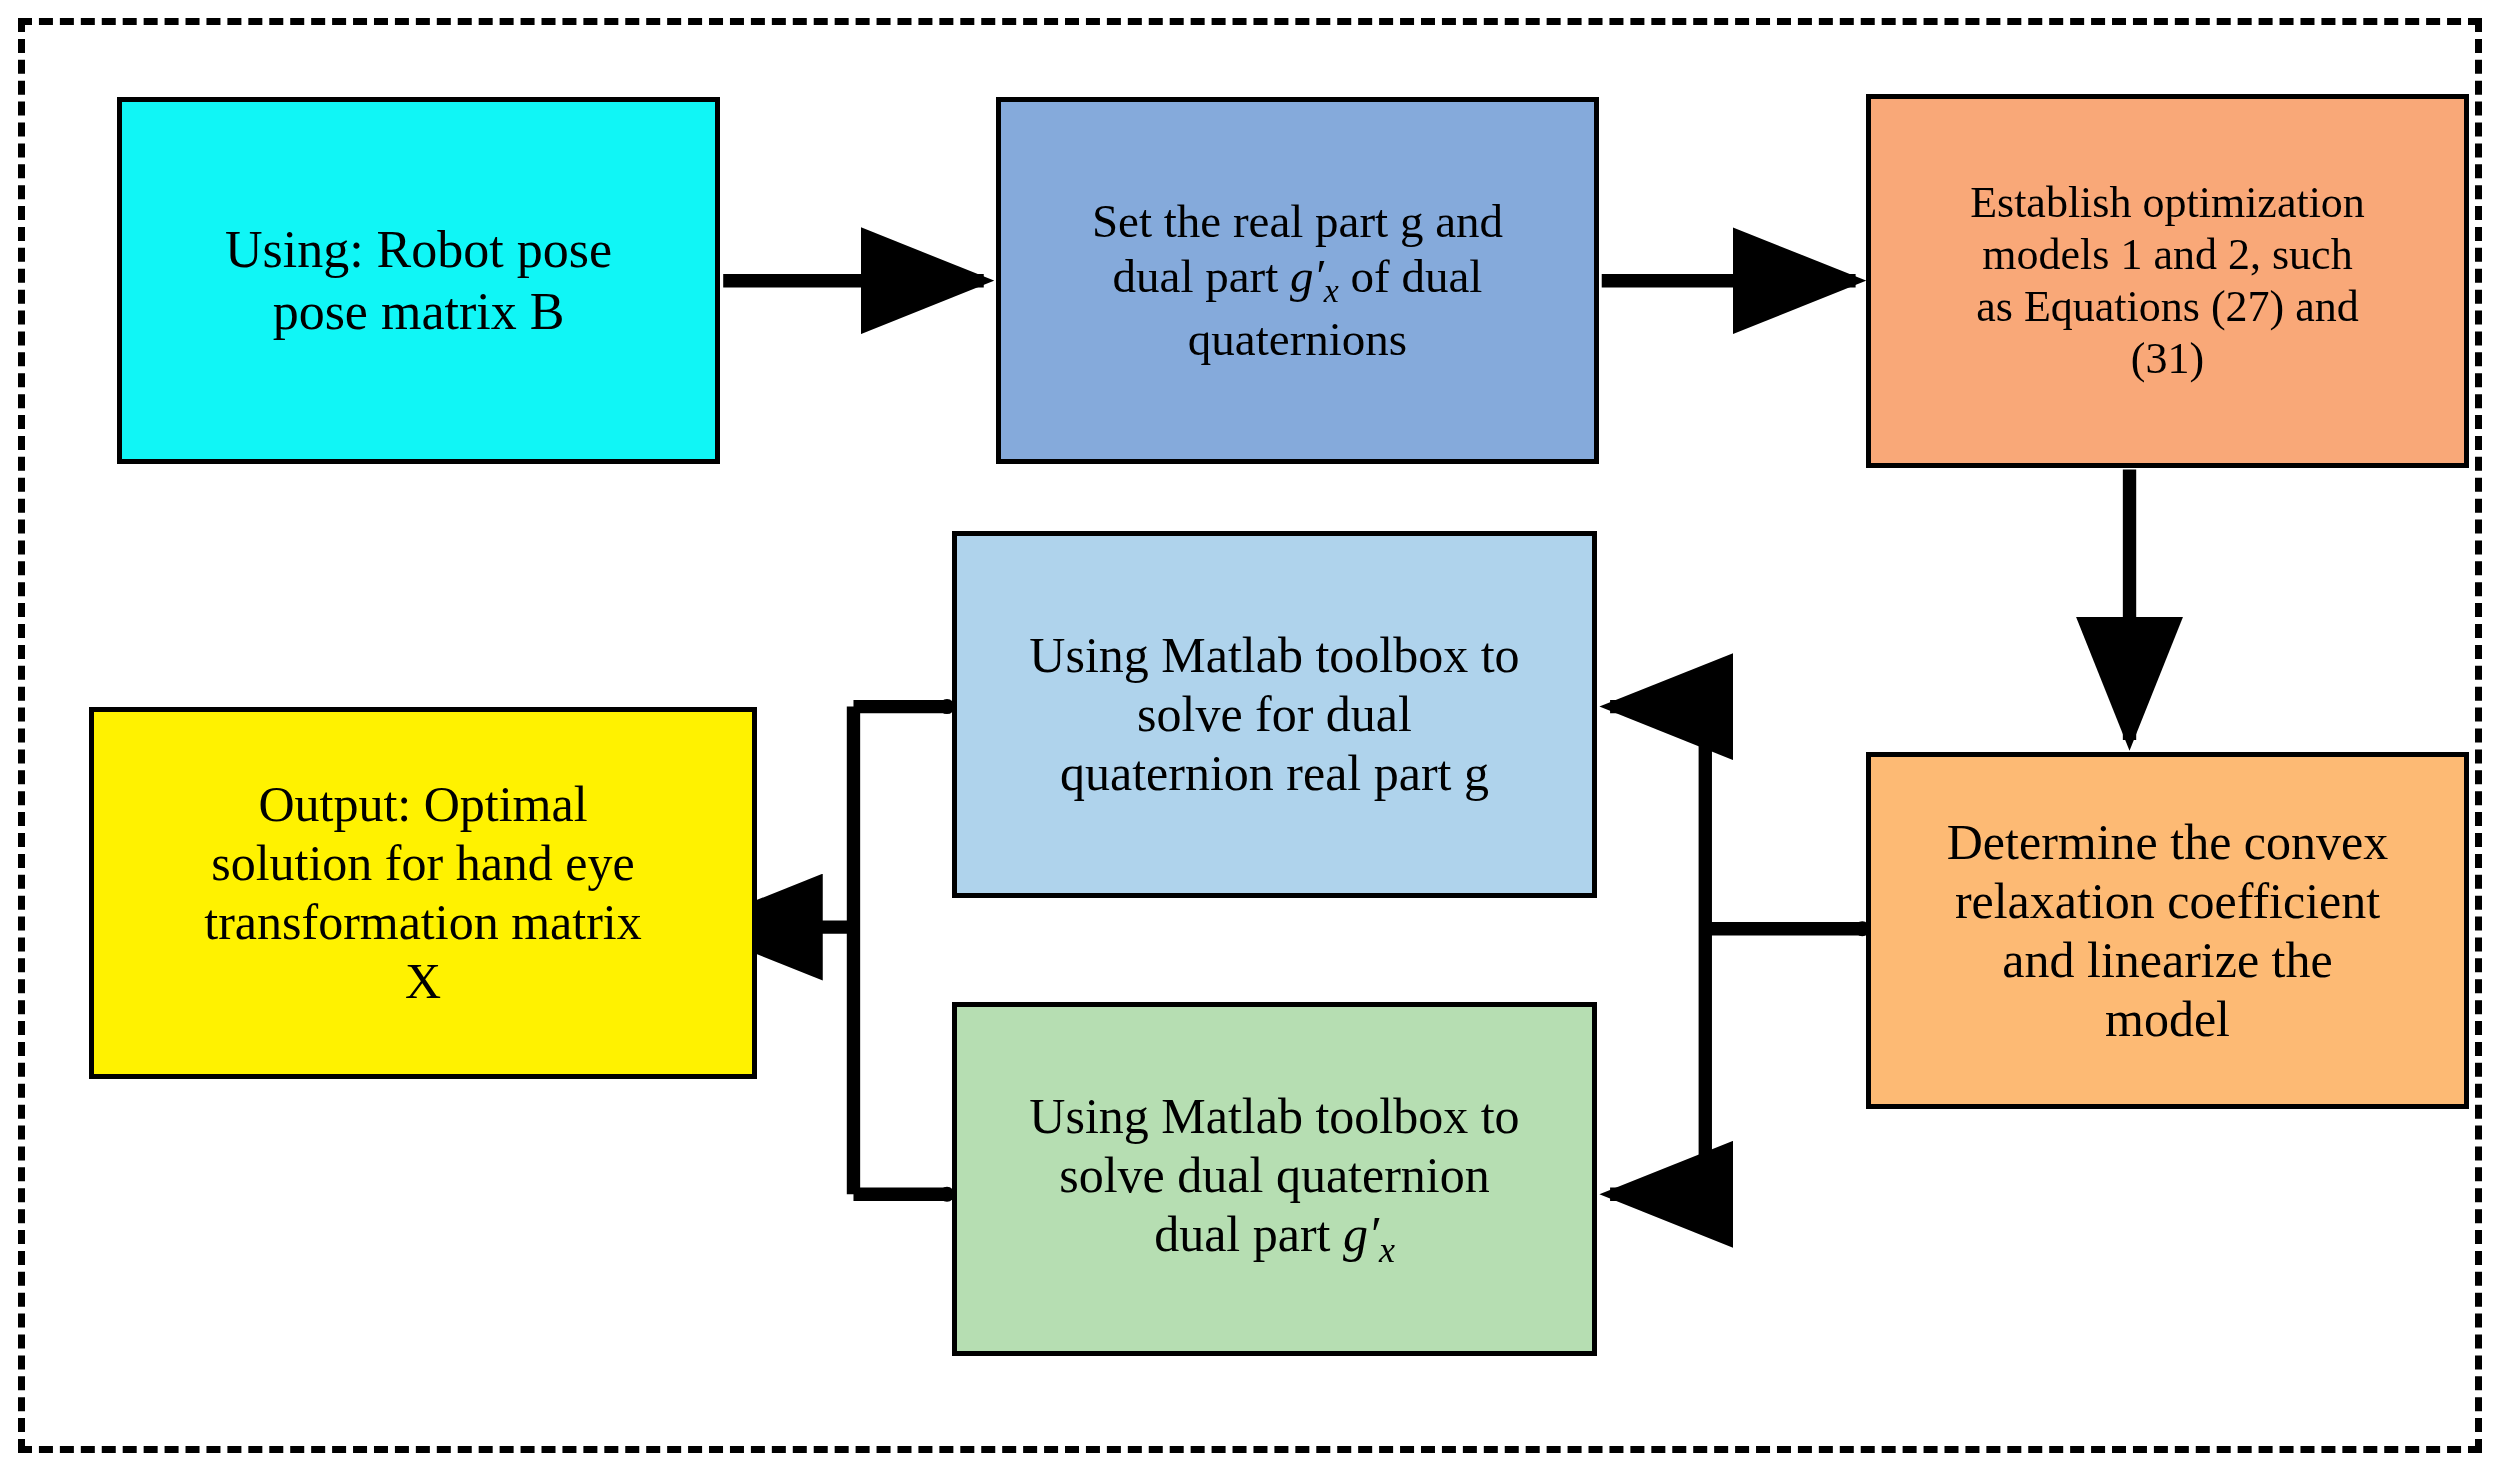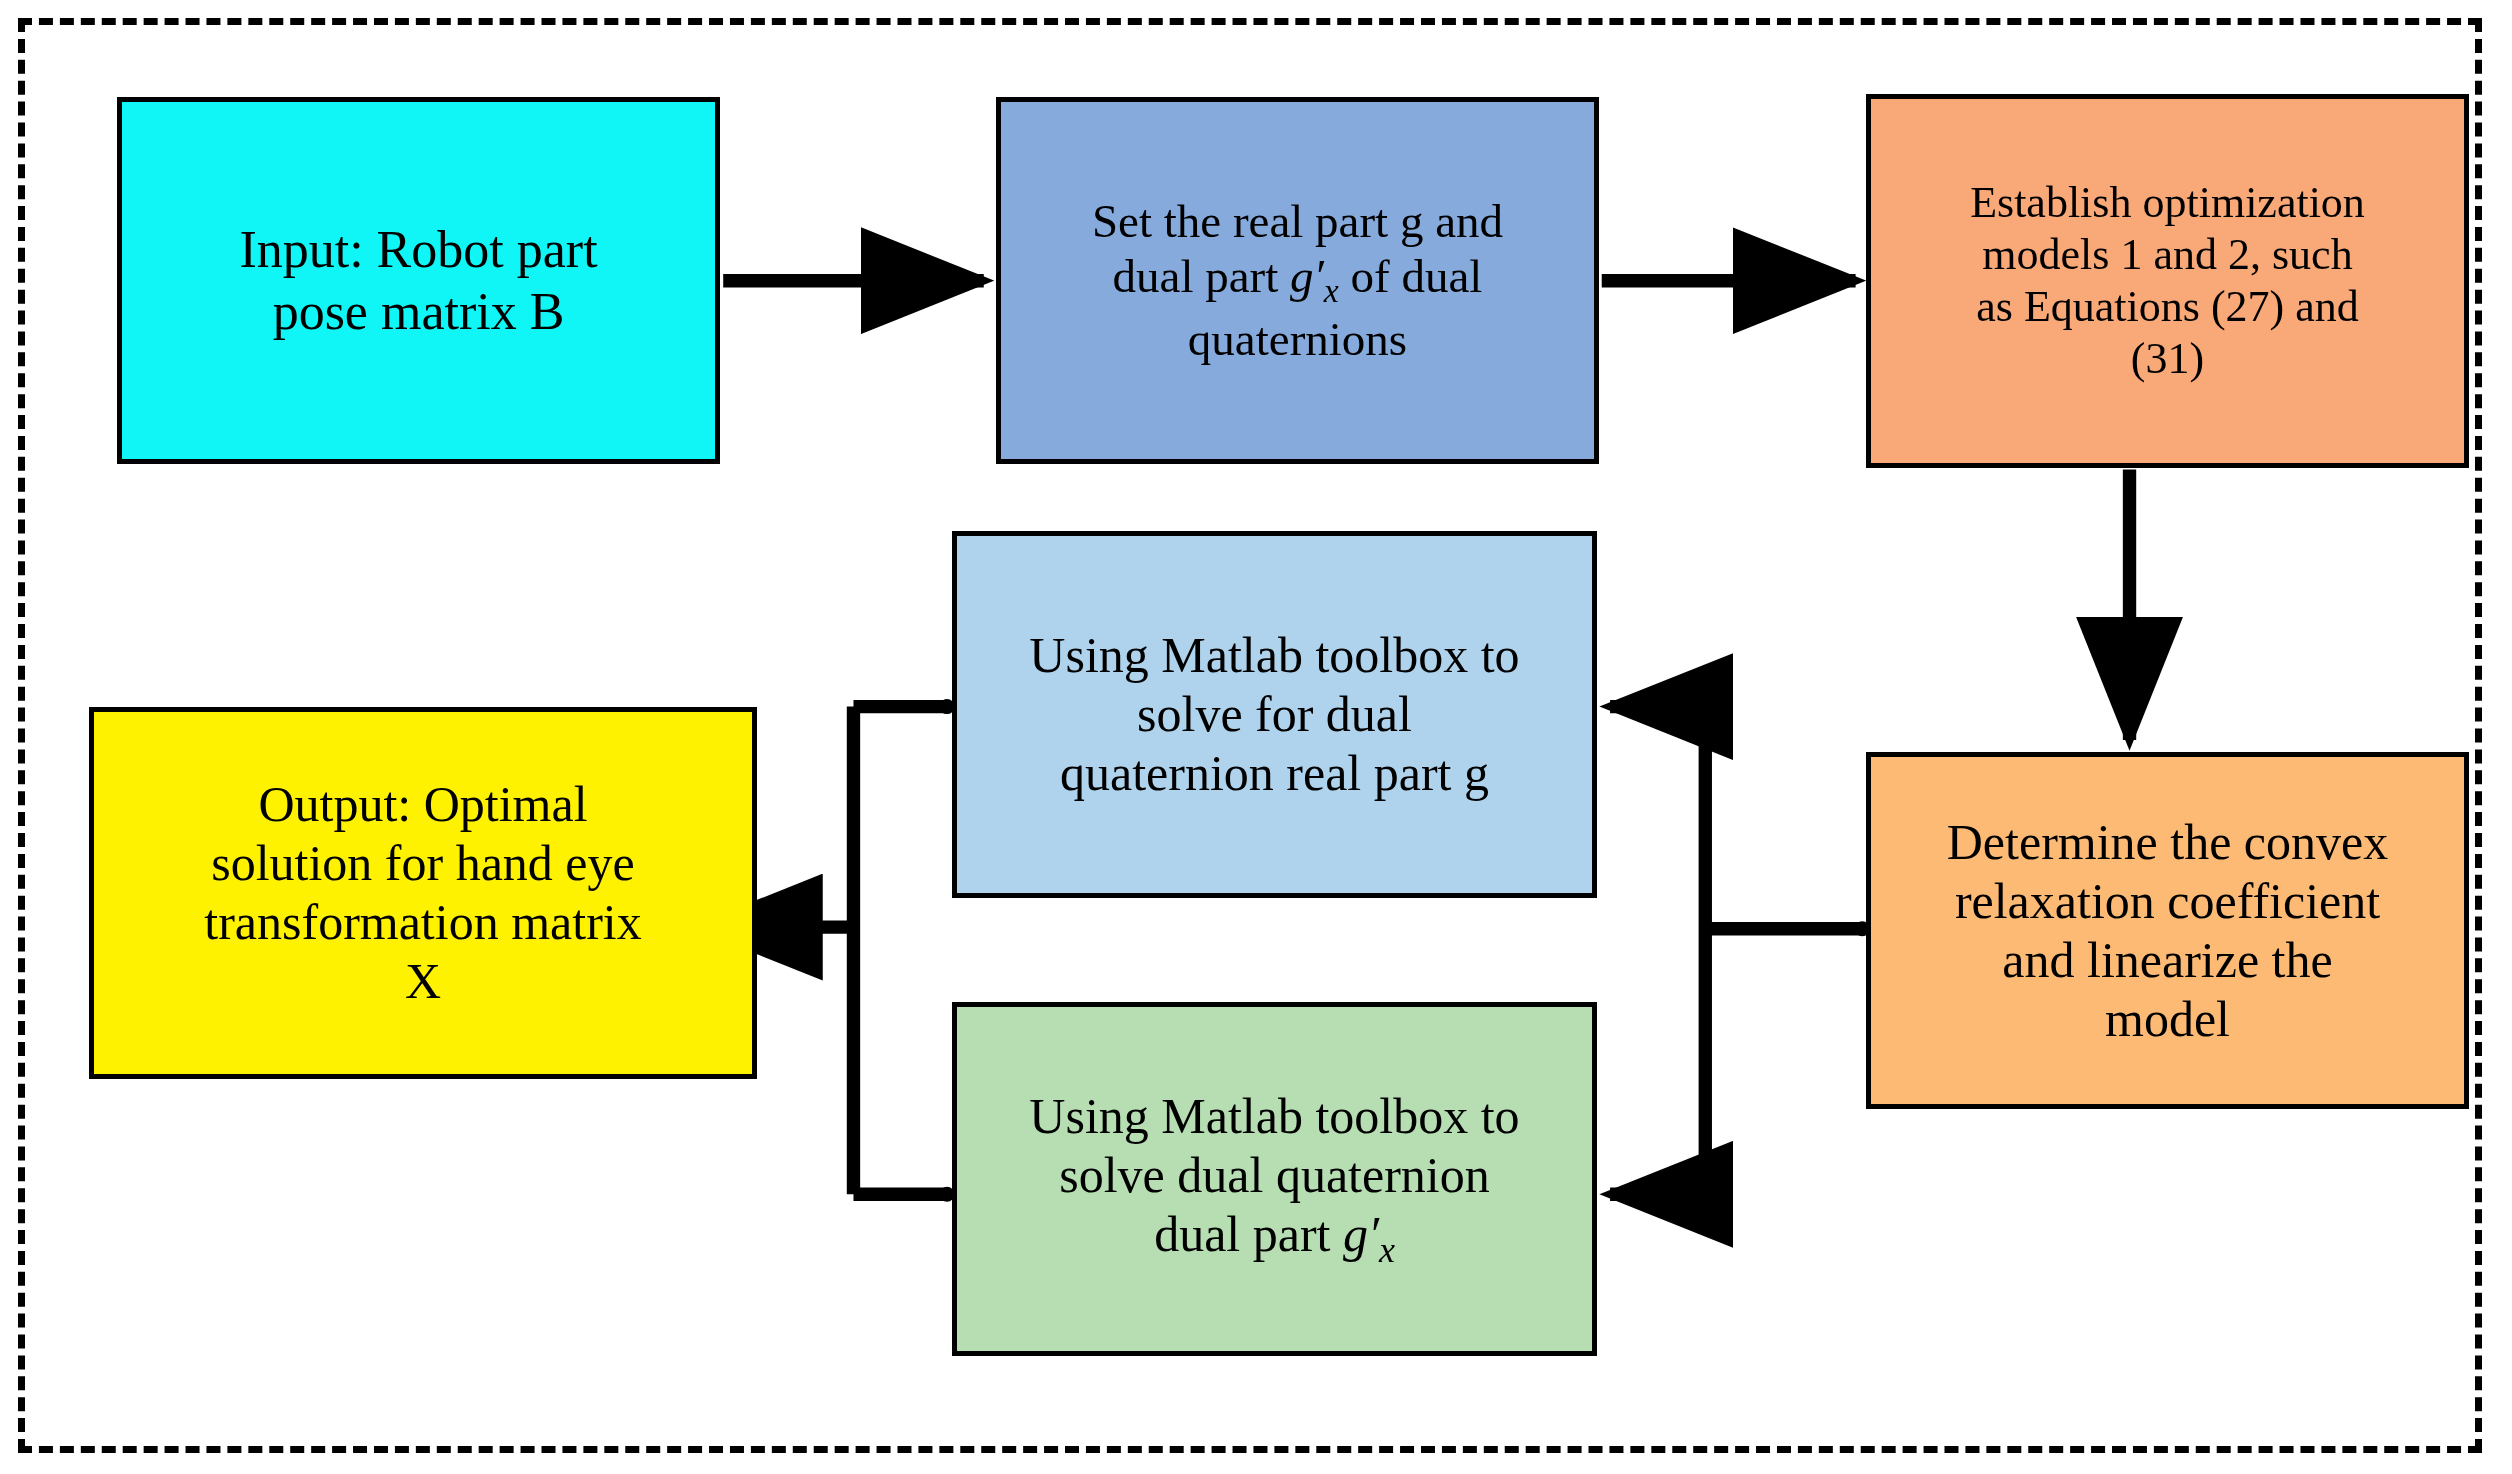--- a/index.html
+++ b/index.html
@@ -84,21 +84,21 @@
       <path d="M1134,1430 L1022,1430" stroke="#000000" stroke-width="16" fill="none"></path>
       <path d="M1022,846  L1022,1430" stroke="#000000" stroke-width="16" fill="none"></path>
       <line x1="1022" y1="1110" x2="838" y2="1110" stroke="#000000" stroke-width="16" marker-end="url(#ah)"></line>
       <circle cx="1134" cy="846" r="9" fill="#000000"></circle>
       <circle cx="1134" cy="1430" r="9" fill="#000000"></circle>
     </g>
   </svg>
 
   <div class="node" id="node-input">
     <span class="txt">
-      <span class="ln">Input: Robot part</span>
+      <span class="ln">Using: Robot pose</span>
       <span class="ln">pose matrix B</span>
     </span>
   </div>
 
   <div class="node" id="node-setparts">
     <span class="txt">
       <span class="ln">Set the real part g and</span>
       <span class="ln">dual part <span class="ital">g′<span class="sub">x</span></span> of dual</span>
       <span class="ln">quaternions</span>
     </span>

